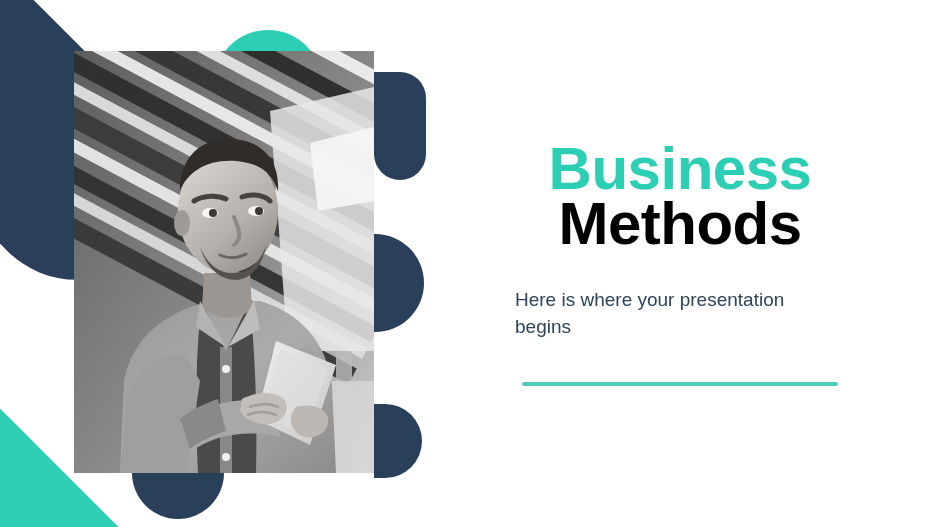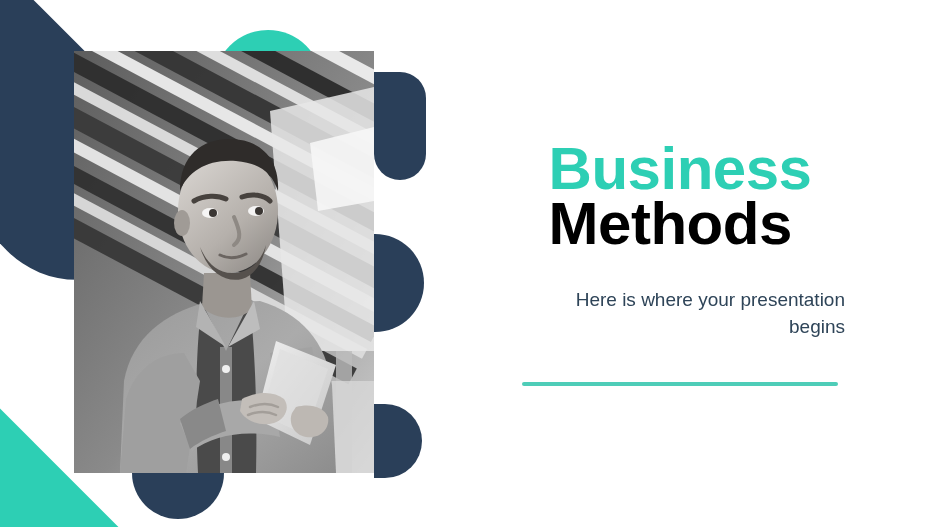--- a/index.html
+++ b/index.html
@@ -119,35 +119,36 @@
     top: 0;
     width: 420px;
     height: 527px;
     display: flex;
     flex-direction: column;
     align-items: center;
     justify-content: center;
   }
 
   .title-block {
+    text-align: center;
     line-height: 0.92;
     letter-spacing: -0.5px;
   }
   .title-line {
     display: block;
     font-size: 60px;
     font-weight: 700;
     margin: 0;
   }
   .title-line.teal { color: #2dcfb4; }
   .title-line.navy { color: #000000; }
 
   .subtitle {
     margin-top: 36px;
-    text-align: right;
+    text-align: left;
     font-size: 19px;
     font-weight: 400;
     color: #2e4458;
     line-height: 1.38;
     max-width: 330px;
   }
 
   .accent-rule {
     margin-top: 42px;
     width: 316px;

